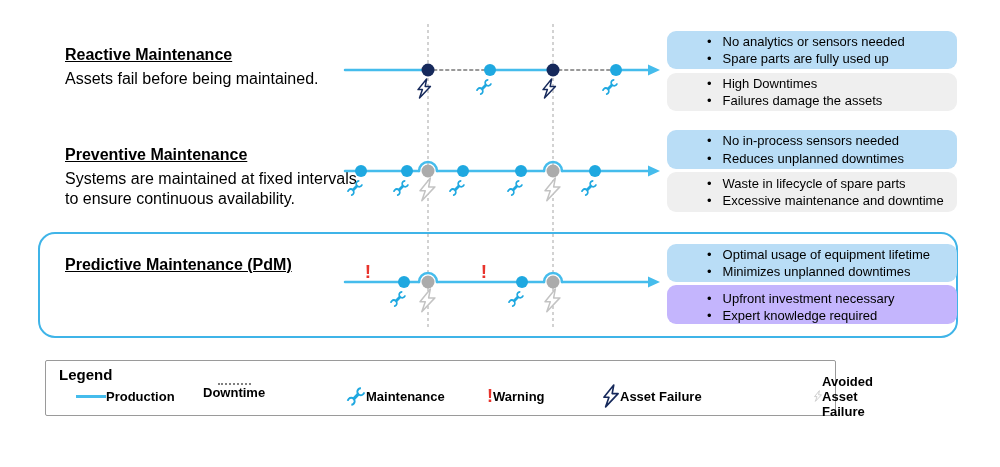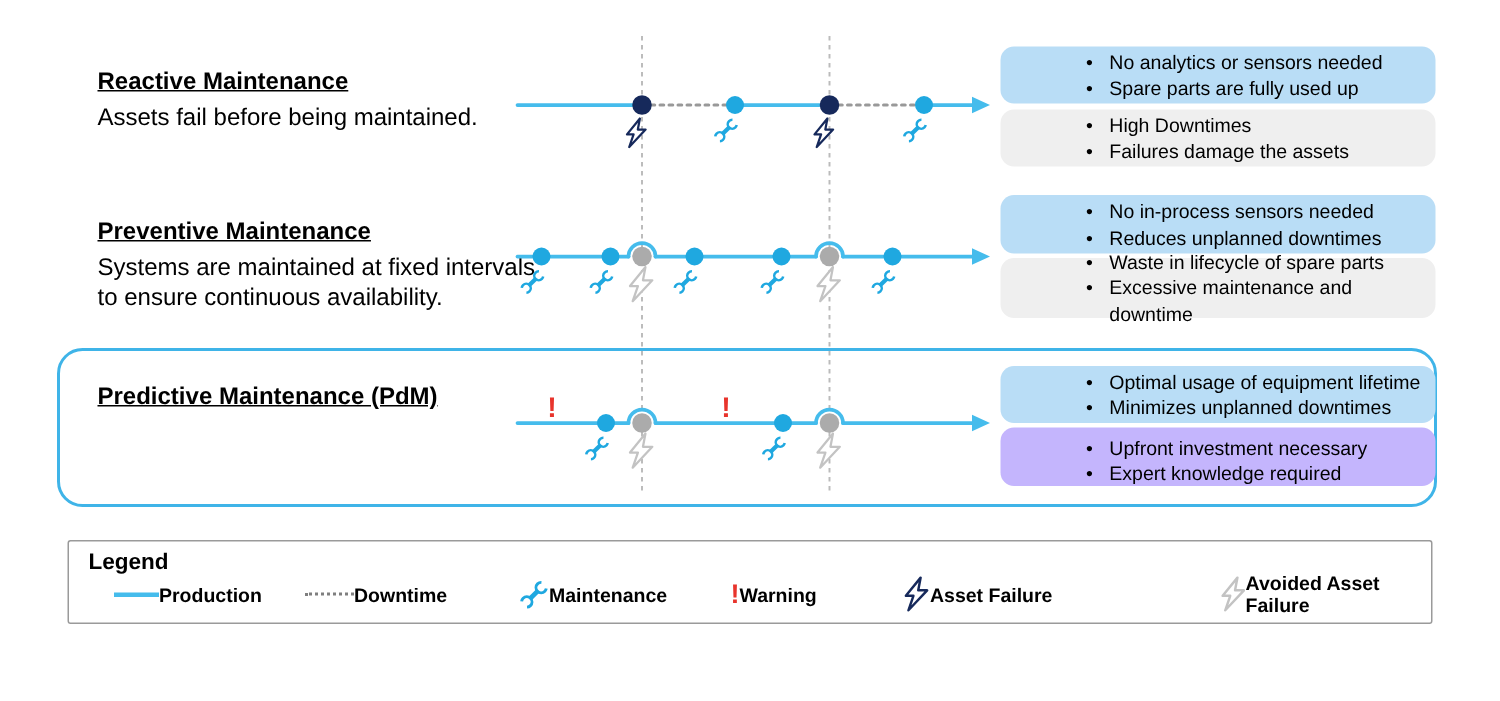--- a/index.html
+++ b/index.html
@@ -1,25 +1,25 @@
 <!DOCTYPE html>
 <html><head>
 <meta charset="utf-8">
 <style>
   html,body{margin:0;padding:0;background:#fff;}
   body{width:1000px;height:467px;position:relative;font-family:"Liberation Sans",sans-serif;color:#000;overflow:hidden;}
   .sec-text{position:absolute;left:65px;width:300px;}
   .sec-title{font-size:16px;font-weight:bold;text-decoration:underline;margin-bottom:5px;}
   .sec-desc{font-size:16px;line-height:1.25;}
-  .probox{position:absolute;left:667px;width:290px;border-radius:9px;display:flex;flex-direction:column;justify-content:center;box-sizing:border-box;padding-left:17px;}
+  .probox{position:absolute;left:667px;width:290px;border-radius:9px;display:flex;flex-direction:column;justify-content:center;box-sizing:border-box;}
   .probox ul{margin:0;padding:0 6px 0 40px;list-style:none;}
   .probox li{font-size:13px;line-height:1.32;display:flex;}
   .probox li::before{content:"\2022";margin-right:11px;font-size:13px;}
   .highlight-frame{position:absolute;left:38px;top:232px;width:920px;height:106px;border:2.5px solid #3FB4E8;border-radius:17px;box-sizing:border-box;}
-  .legend-box{position:absolute;left:45px;top:360px;width:910px;height:56px;border:1.5px solid #9A9A9A;border-radius:2px;background:#fff;box-sizing:border-box;text-decoration:underline;}
+  .legend-box{position:absolute;left:45px;top:360px;width:791px;height:56px;border:1.5px solid #9A9A9A;border-radius:2px;background:#fff;box-sizing:border-box;text-decoration:underline;}
   .legend-title{position:absolute;left:13px;top:5px;font-size:15px;font-weight:bold;}
   .legend-item{position:absolute;top:22px;height:26px;display:flex;align-items:center;gap:0;font-size:13px;font-weight:bold;}
   .legend-item .swatch{display:inline-block;width:30px;height:0;}
   .warn-glyph{font-size:18px;font-weight:bold;line-height:1;}
   #diagram-svg{position:absolute;left:0;top:0;pointer-events:none;}
 </style>
 </head>
 <body>
 
 <div class="highlight-frame" style="border-color: rgb(63, 180, 232);"></div>
@@ -170,21 +170,21 @@
     </g>
   </svg>
 
 <div class="legend-box" style="border-color: rgb(154, 154, 154);">
   <div class="legend-title">Legend</div>
 
   <div class="legend-item" style="left:30px;">
     <span class="swatch" id="li-production" style="border-top: 3px solid rgb(69, 188, 236);"></span>
     <span>Production</span>
   </div>
-  <div class="legend-item" style="left:157px;">
+  <div class="legend-item" style="left:157px;flex-direction:column;">
     <span class="swatch" id="li-downtime" style="width: 33px; border-top: 2px dotted rgb(127, 127, 127);"></span>
     <span>Downtime</span>
   </div>
   <div class="legend-item" style="left:300px;">
     <svg id="li-maintenance" width="20" height="20" viewBox="-10 -10 20 20">
         <g transform="translate(0 0.5) rotate(45) scale(1.15)">
           <line x1="0" y1="-3.4" x2="0" y2="3.4" stroke="#1FA8E0" stroke-width="2.8"></line>
           <circle cx="0" cy="-5.9" r="3" fill="none" stroke="#1FA8E0" stroke-width="1.7" stroke-dasharray="11.6 5"></circle>
           <circle cx="0" cy="5.9" r="3" fill="none" stroke="#1FA8E0" stroke-width="1.7" stroke-dasharray="11.6 5" stroke-dashoffset="9.42"></circle>
         </g>

